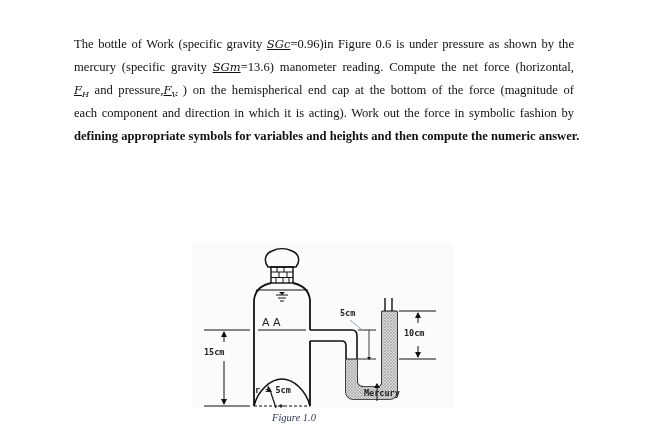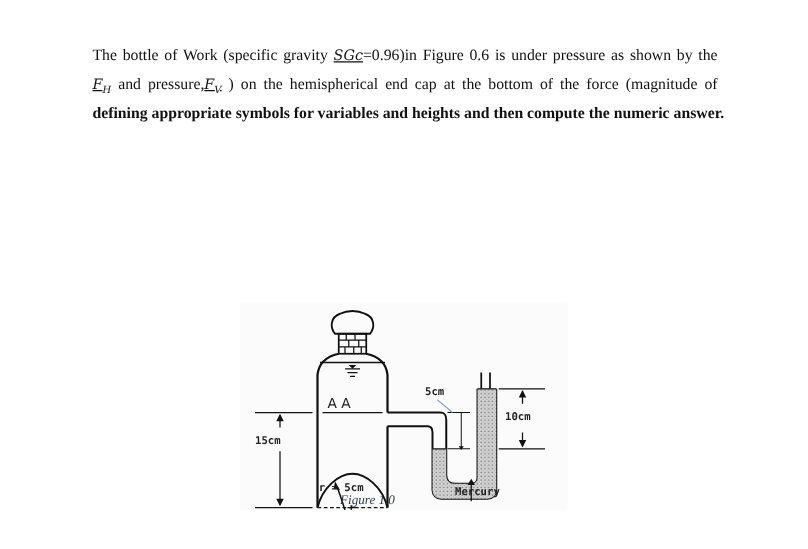--- a/index.html
+++ b/index.html
@@ -72,33 +72,35 @@
       font-weight: bold;
     }
     .fig-label-big {
       font-family: "DejaVu Sans", sans-serif;
       font-size: 11px;
       fill: #222;
     }
     .caption {
       position: absolute;
       left: 272px;
-      top: 395px;
+      top: 412px;
       font-family: "Liberation Serif", serif;
       font-style: italic;
       font-size: 10.5px;
       color: #2d3a55;
     }
   </style>
 </head>
 <body>
 
 <div class="problem">
   <span class="line"><span class="fill"><span>The bottle of Work (specific gravity </span><span class="sym">SGc</span><span>=0.96)in Figure 0.6 is under pressure as shown by the</span></span></span>
+  <span class="line"><span class="fill"><span>mercury (specific gravity </span><span class="sym">SGm</span><span>=13.6) manometer reading. Compute the net force (horizontal,</span></span></span>
   <span class="line"><span class="fill"><span class="sym"><span>F</span><span class="sub">H</span></span><span> and pressure,</span><span class="sym"><span>F</span><span class="sub">V</span></span><span> ) on the hemispherical end cap at the bottom of the force (magnitude of</span></span></span>
+  <span class="line"><span class="fill"><span>each component and direction in which it is acting). Work out the force in symbolic fashion by</span></span></span>
   <span class="line last"><span>defining appropriate symbols for variables and heights and then compute the numeric answer.</span></span>
 </div>
 
 <div class="figure-panel">
   <svg width="262" height="166" viewBox="0 0 262 166">
     <defs>
       <pattern id="merc" width="3" height="3" patternUnits="userSpaceOnUse">
         <rect width="3" height="3" fill="#d8d8d8"></rect>
         <circle cx="1" cy="1" r="0.7" fill="#777"></circle>
         <circle cx="2.5" cy="2.5" r="0.5" fill="#999"></circle>

